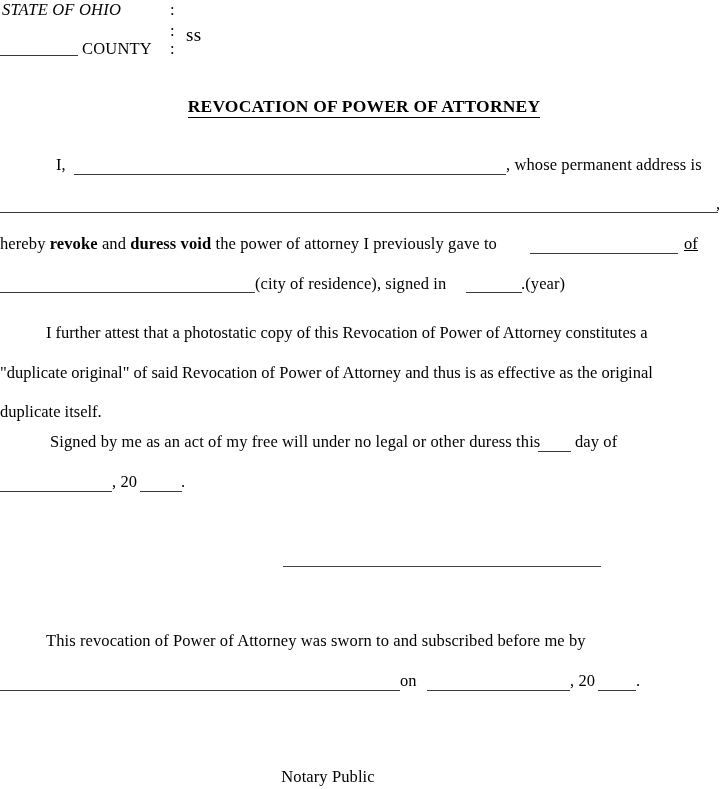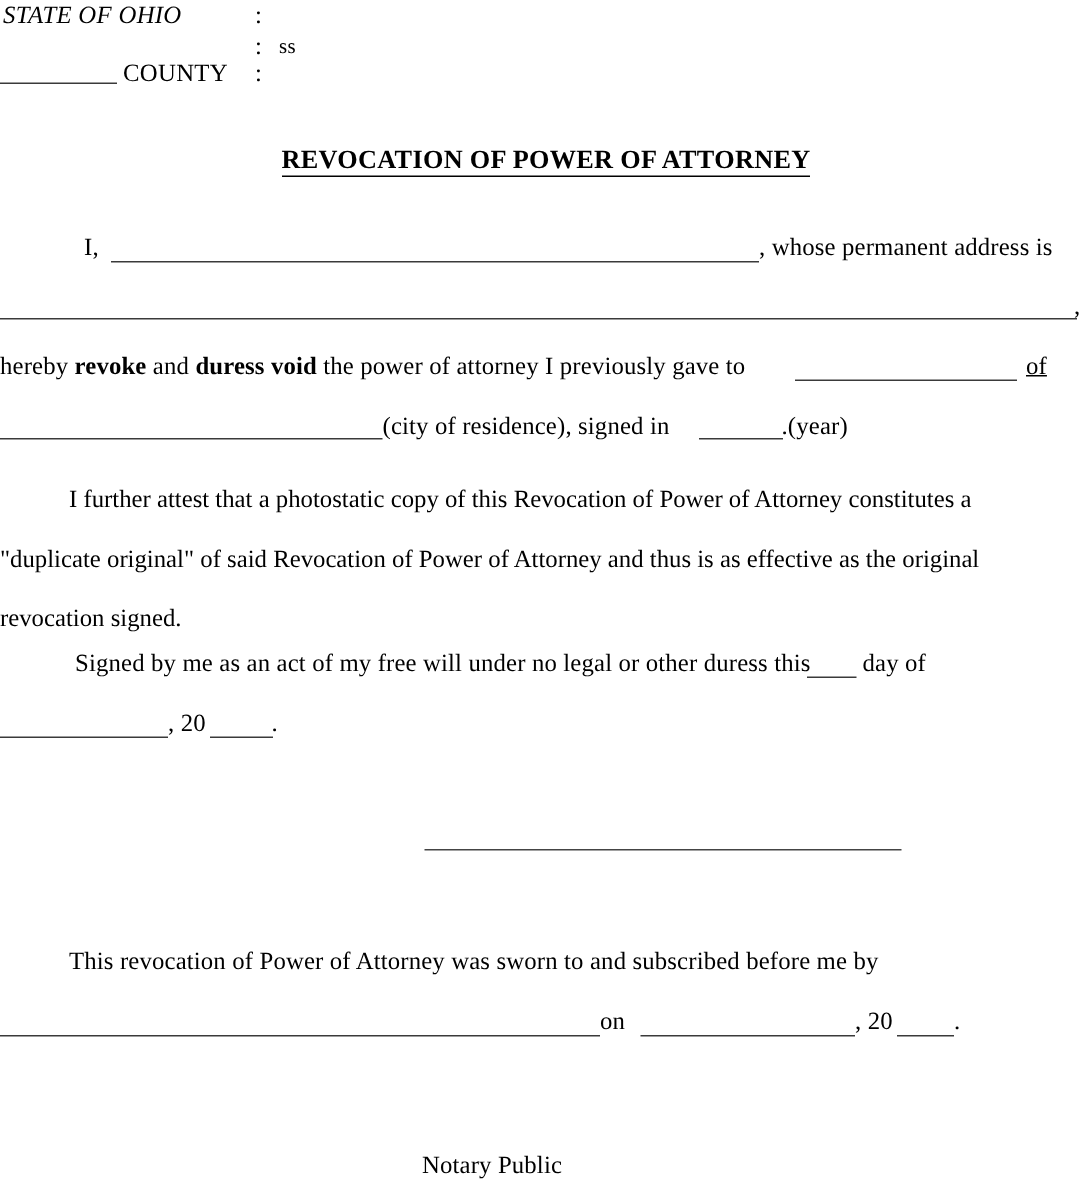--- a/index.html
+++ b/index.html
@@ -33,21 +33,21 @@
 
   
   .hdr-label {
     font-size: 16.5px;
     letter-spacing: 0.2px;
   }
   .hdr-colon {
     font-size: 16.5px;
   }
   .hdr-ss {
-    font-size: 14px;
+    font-size: 19px;
     letter-spacing: 0.3px;
   }
 
   
   #doc-title {
     position: absolute;
     left: 0;
     right: 0;
     text-align: center;
     font-size: 17.5px;
@@ -112,21 +112,21 @@
   <div class="abs body-text" style="left:684px; top:236px;text-decoration:underline;"> of</div>
 
   <div class="rule" style="left:0px; top:292px; width:255px;"></div>
   <div class="abs body-text" style="left:255px; top:276px;">(city of residence), signed in </div>
   <div class="rule" style="left:466px; top:292px; width:56px;"></div>
   <div class="abs body-text" style="left:521px; top:276px;">.(year)</div>
 
   <div class="para" style="left:0px; top:313px; width:728px;">
     <div><span class="indent"></span><span>I further attest that a photostatic copy of this Revocation of Power of Attorney constitutes a</span></div>
     <div>"duplicate original" of said Revocation of Power of Attorney and thus is as effective as the original</div>
-    <div>revocation signed.</div>
+    <div>duplicate itself.</div>
   </div>
 
   <div class="abs body-text" style="left:4px; top:434px;">
     <span class="indent"></span><span>Signed by me as an act of my free will under no legal or other duress this </span>
   </div>
   <div class="rule" style="left:538px; top:451px; width:33px;"></div>
   <div class="abs body-text" style="left:575px; top:434px;"> day of</div>
 
   <div class="rule" style="left:0px; top:491px; width:112px;"></div>
   <div class="abs body-text" style="left:112px; top:474px;">, 20</div>

